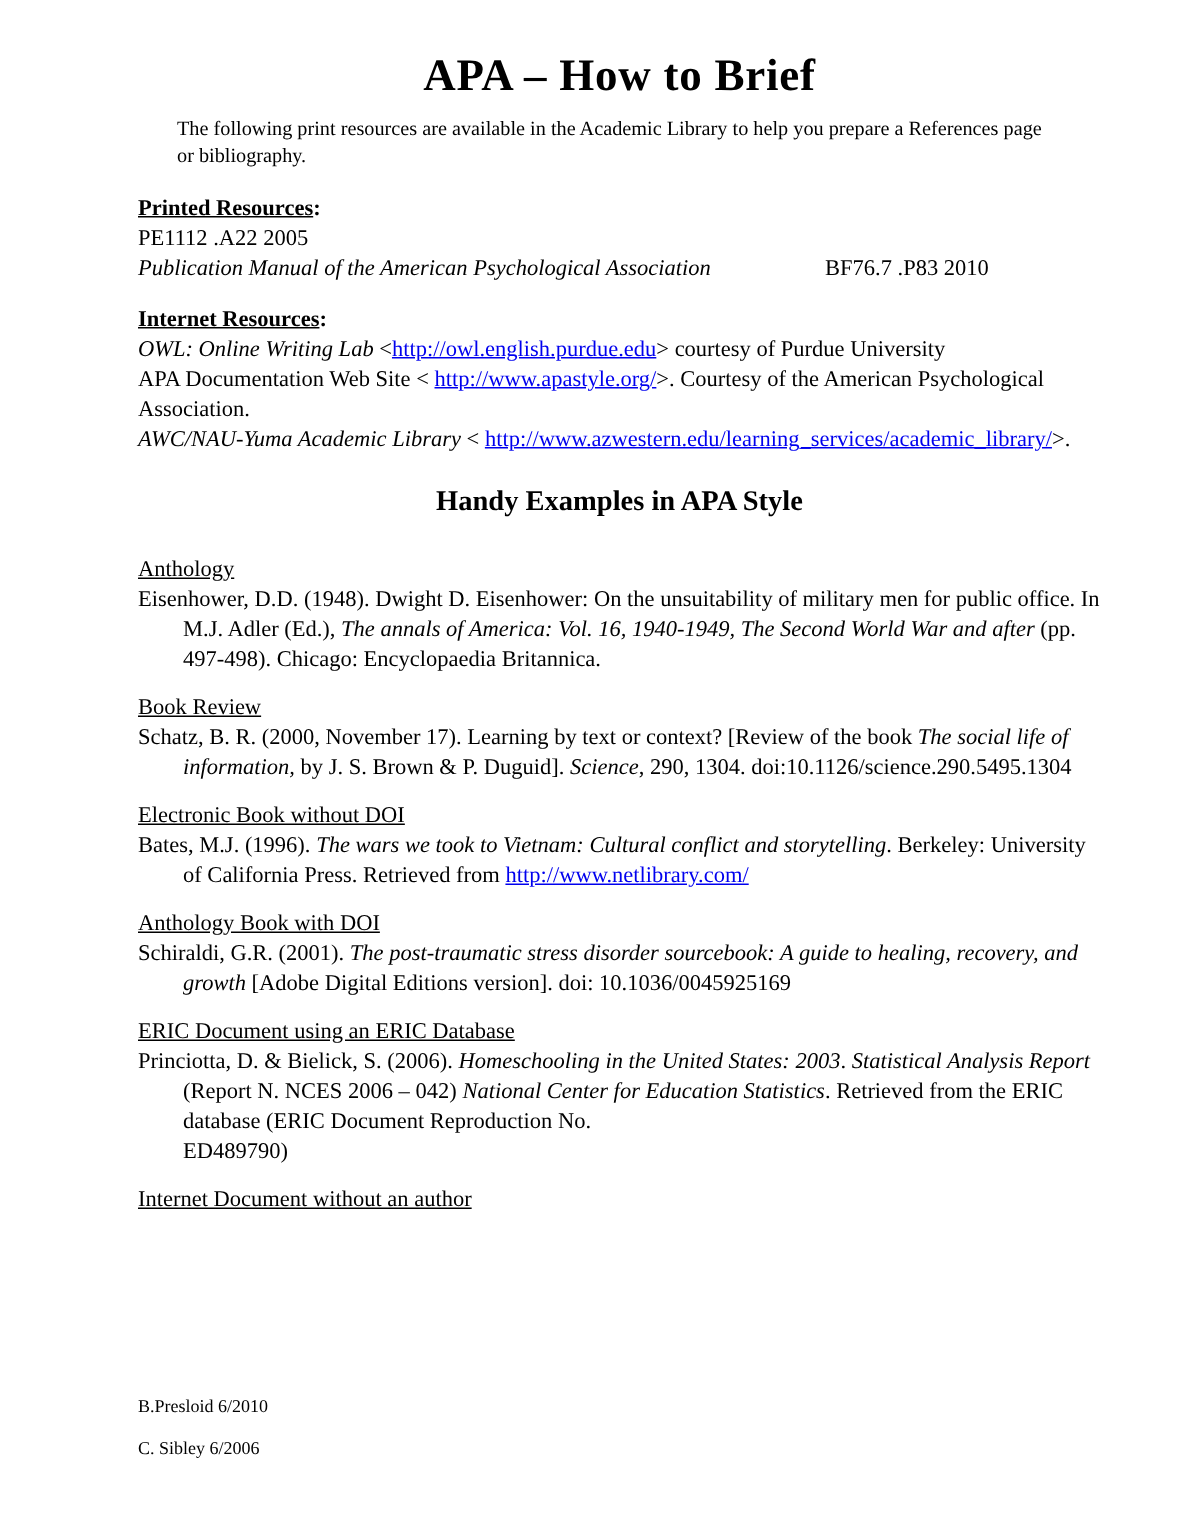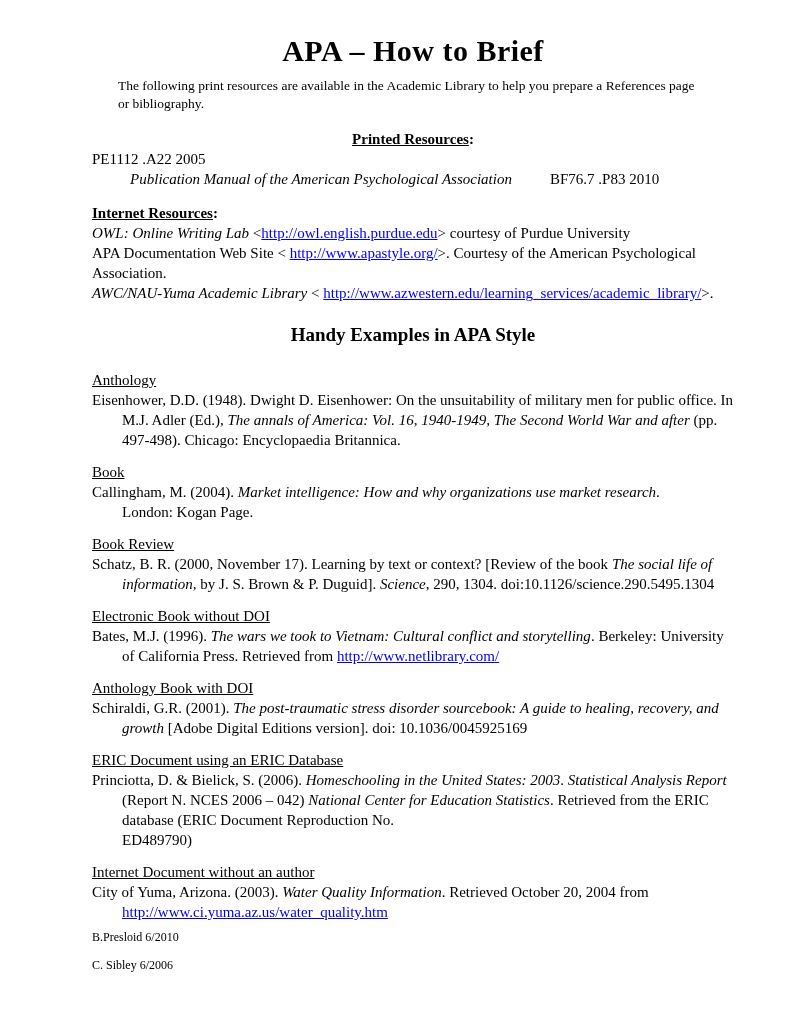--- a/index.html
+++ b/index.html
@@ -18,21 +18,21 @@
   .intro {
     font-size: 13.5px; line-height: 1.32;
     margin: 0 0 0 26px; max-width: 585px;
   }
   .sec-head { margin: 0; font-size: 15px; line-height: 20px; }
   .b  { font-weight: bold; }
   .bu { font-weight: bold; text-decoration: underline; }
   .u  { text-decoration: underline; }
   .i  { font-style: italic; }
   a, .a { color: var(--link, #0000EE); text-decoration: underline; cursor: pointer; }
-  .section-printed { margin-top: 16px; text-align: center; }
+  .section-printed { margin-top: 16px; }
   .res-row { display: flex; font-size: 15px; line-height: 20px; }
   .res-title { flex: 0 0 458px; font-style: italic; }
   .res-call { white-space: nowrap; }
   .section-internet { margin-top: 14px; }
   .rich { margin: 0; font-size: 15px; line-height: 20px; }
   h2.examples-heading {
     font-size: 19px; font-weight: bold; text-align: center;
     margin: 21px 0 24px 0;
   }
   .entry + .entry { margin-top: 12px; }
@@ -73,24 +73,20 @@
 
   <h2 class="examples-heading">Handy Examples in APA Style</h2>
 
   <div class="entries">
 
     <div class="entry">
       <p class="entry-label"><span class="u">Anthology</span></p>
       <p class="citation rich"><span>Eisenhower, D.D. (1948). Dwight D. Eisenhower: On the unsuitability of military men for public office. In M.J. Adler (Ed.), </span><span class="i">The annals of America: Vol. 16, 1940-1949, The Second World War and after</span><span> (pp. 497-498). Chicago: Encyclopaedia Britannica.</span></p>
     </div>
 
-    <div class="entry">
-      <p class="entry-label"><span class="u">Book</span></p>
-      <p class="citation rich"><span>Callingham, M. (2004). </span><span class="i">Market intelligence: How and why organizations use market research</span><span>.</span><br><span>London: Kogan Page.</span></p>
-    </div>
 
     <div class="entry">
       <p class="entry-label"><span class="u">Book Review</span></p>
       <p class="citation rich"><span>Schatz, B. R. (2000, November 17). Learning by text or context? [Review of the book </span><span class="i">The social life of information,</span><span> by J. S. Brown &amp; P. Duguid]. </span><span class="i">Science</span><span>, 290, 1304. doi:10.1126/science.290.5495.1304</span></p>
     </div>
 
     <div class="entry">
       <p class="entry-label"><span class="u">Electronic Book without DOI</span></p>
       <p class="citation rich"><span>Bates, M.J. (1996). </span><span class="i">The wars we took to Vietnam: Cultural conflict and storytelling</span><span>. Berkeley: University of California Press. Retrieved from </span><a class="a">http://www.netlibrary.com/</a></p>
     </div>
@@ -100,21 +96,20 @@
       <p class="citation rich"><span>Schiraldi, G.R. (2001). </span><span class="i">The post-traumatic stress disorder sourcebook: A guide to healing, recovery, and growth</span><span> [Adobe Digital Editions version]. doi: 10.1036/0045925169</span></p>
     </div>
 
     <div class="entry">
       <p class="entry-label"><span class="u">ERIC Document using an ERIC Database</span></p>
       <p class="citation rich"><span>Princiotta, D. &amp; Bielick, S. (2006). </span><span class="i">Homeschooling in the United States: 2003</span><span>. </span><span class="i">Statistical Analysis Report</span><span> (Report N. NCES 2006 – 042) </span><span class="i">National Center for Education Statistics</span><span>. Retrieved from the ERIC database (ERIC Document Reproduction No.</span><br><span>ED489790)</span></p>
     </div>
 
     <div class="entry">
       <p class="entry-label"><span class="u">Internet Document without an author</span></p>
-      <p class="citation rich"><span>City of Yuma, Arizona. (2003). </span><span class="i">Water Quality Information</span><span>. Retrieved October 20, 2004 from </span><a class="a">http://www.ci.yuma.az.us/water_quality.htm</a></p>
     </div>
 
   </div>
 
   <div class="footer">
     <p>B.Presloid 6/2010</p>
     <p>C. Sibley 6/2006</p>
   </div>
 
 </div>

